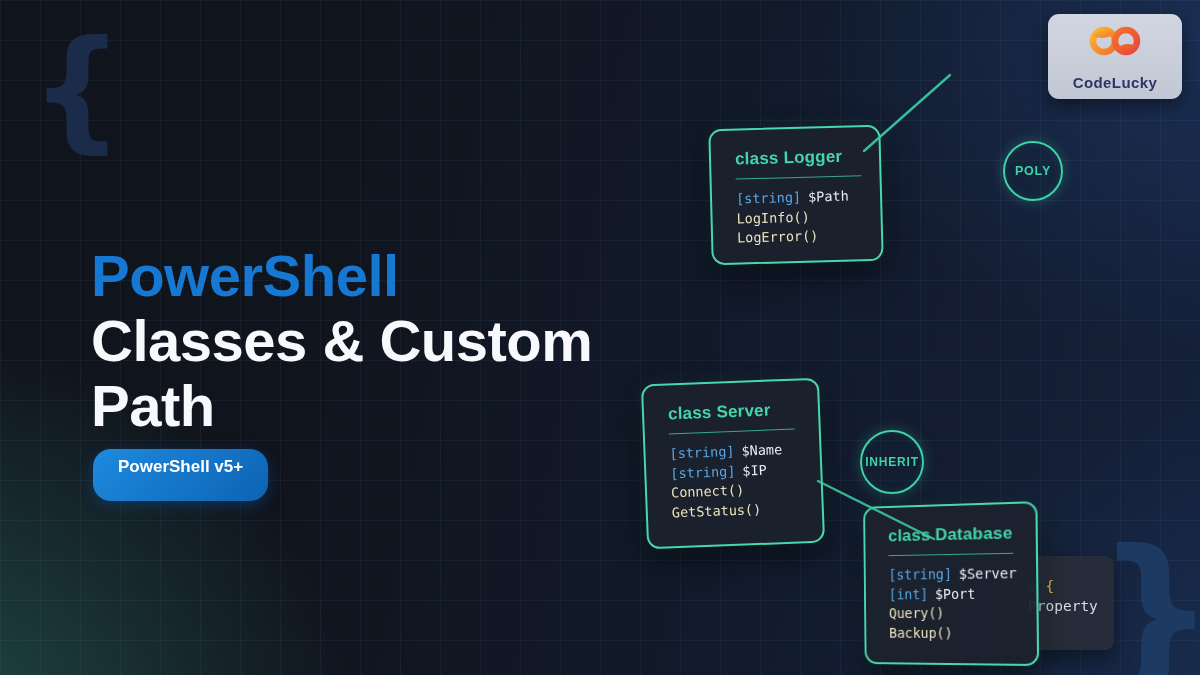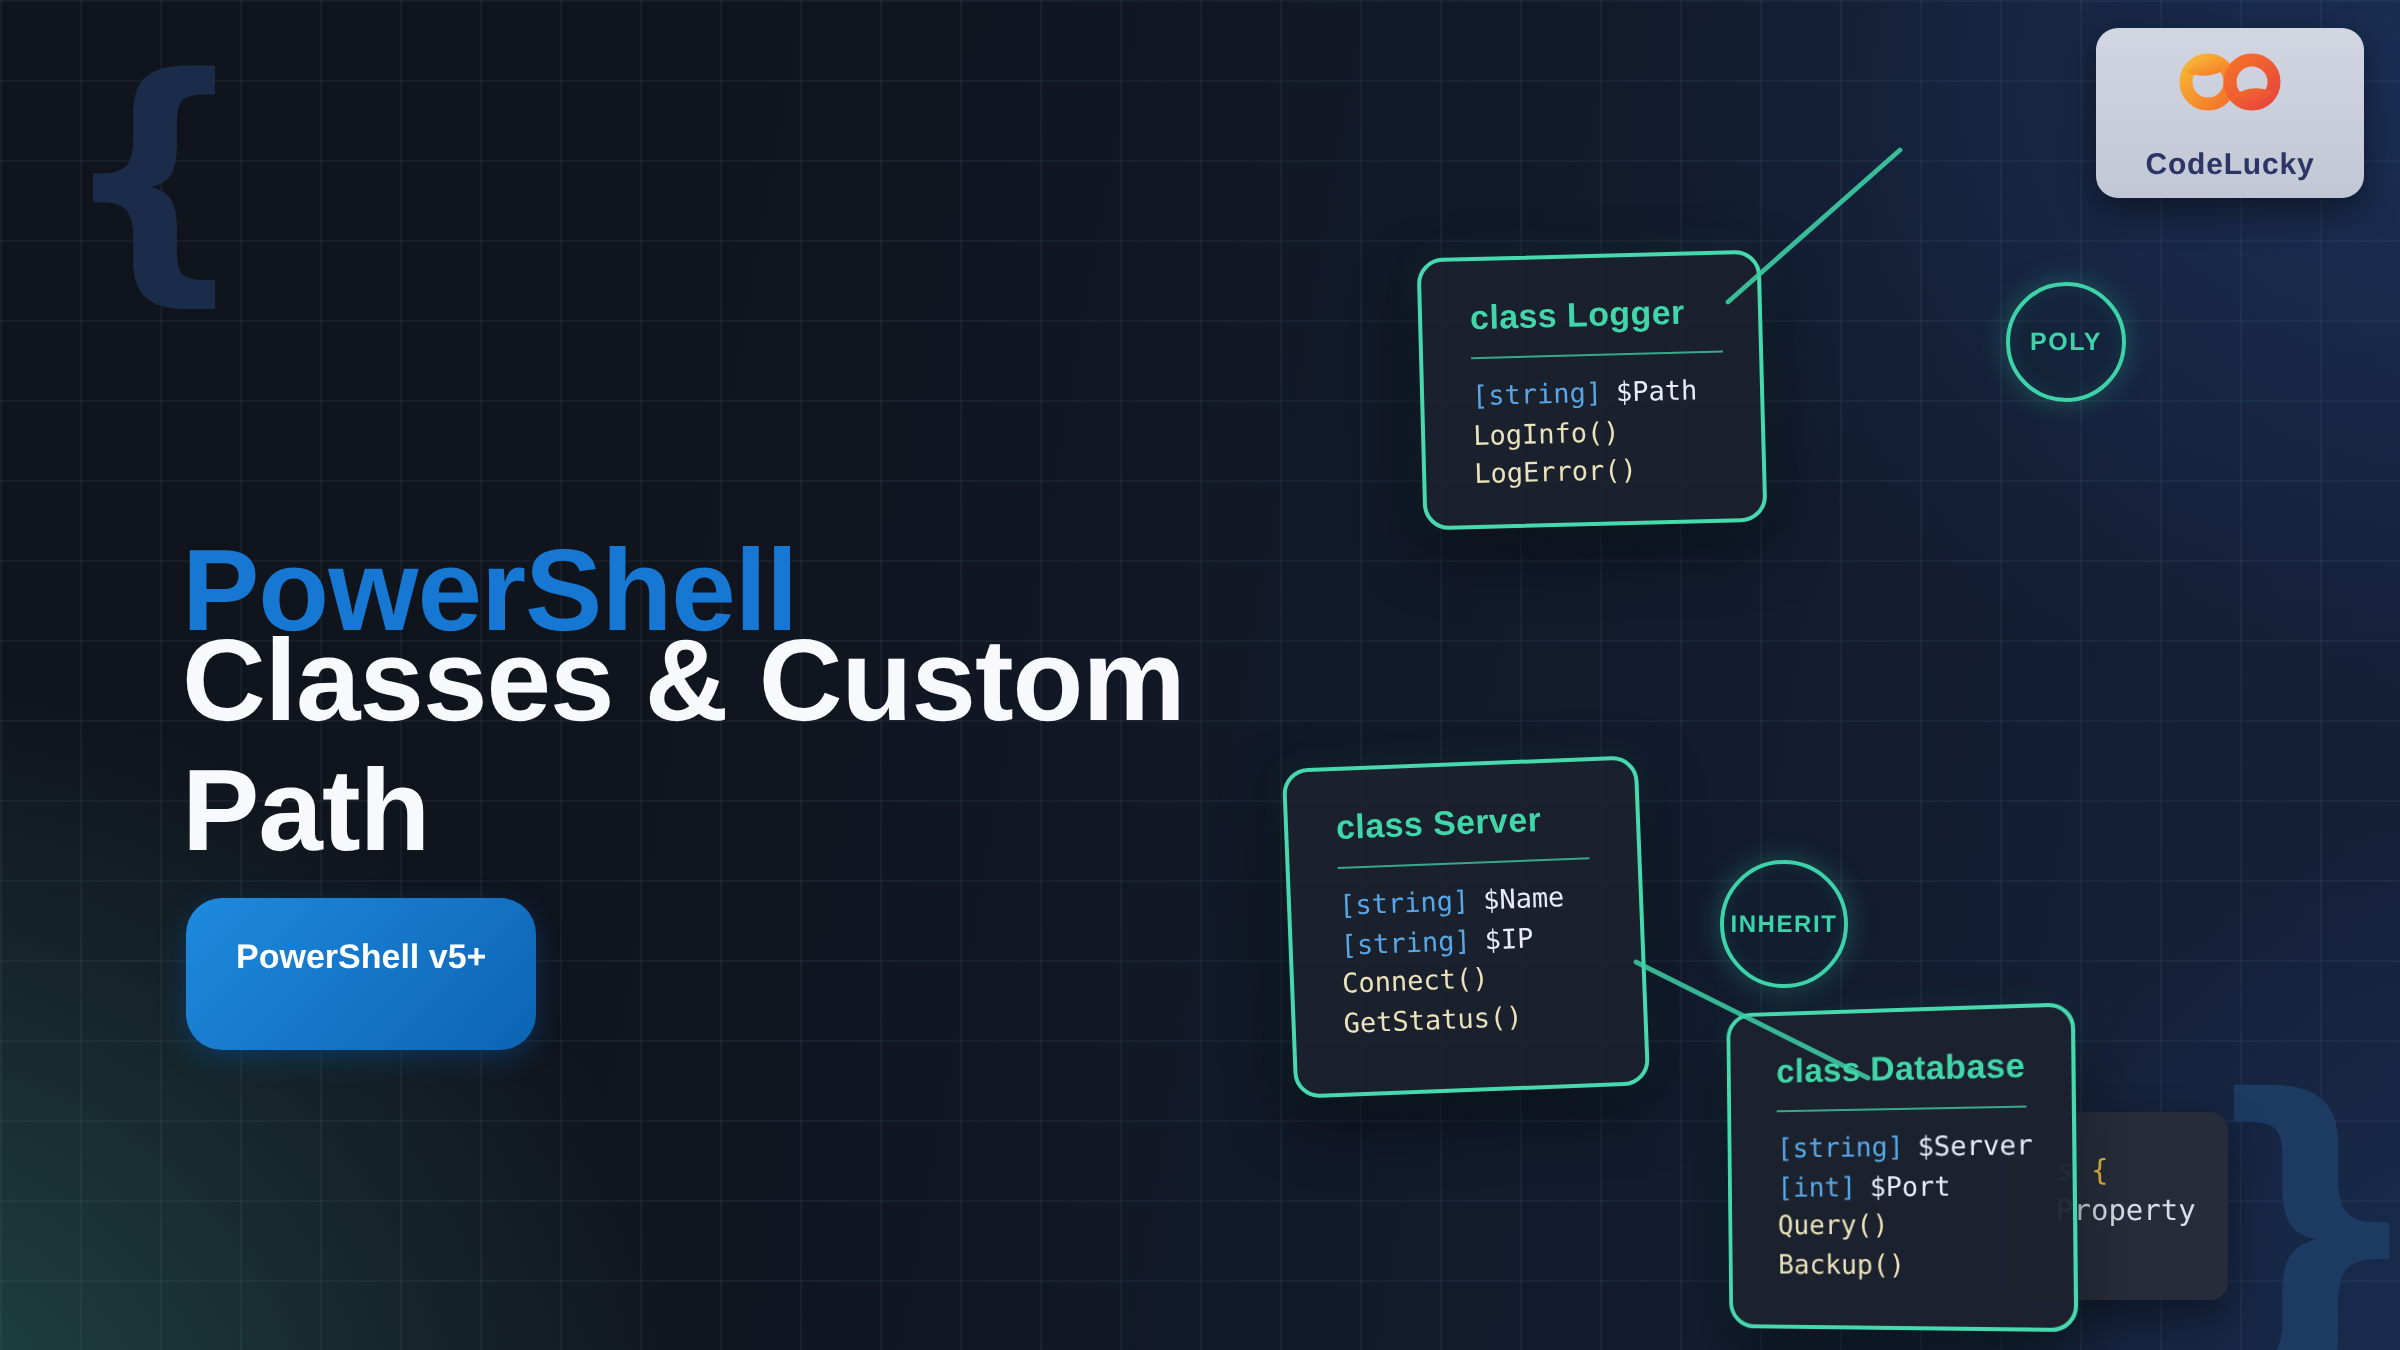--- a/index.html
+++ b/index.html
@@ -20,26 +20,26 @@
     background-size:40px 40px;
   }
   .brace{position:absolute;z-index:1;font-family:"DejaVu Sans",sans-serif;font-weight:700;line-height:1;user-select:none;}
   .brace-open{left:30px;top:22px;font-size:132px;color:#1b2c4a;}
   .brace-close{left:1096px;top:528px;font-size:168px;color:#1d3a63;}
 
   .connectors{position:absolute;left:0;top:0;z-index:6;pointer-events:none;}
 
   
   .kicker{position:absolute;left:93px;top:195px;z-index:5;font-size:27px;font-weight:700;letter-spacing:0.2px;color:#3ed2a4;}
-  .title-accent{position:absolute;left:91px;top:242px;z-index:5;font-size:58px;font-weight:700;letter-spacing:-0.5px;color:#1678d2;margin-top:20px;}
+  .title-accent{position:absolute;left:91px;top:242px;z-index:5;font-size:58px;font-weight:700;letter-spacing:-0.5px;color:#1678d2;}
   .title-l2{position:absolute;left:91px;top:307px;z-index:5;font-size:58px;font-weight:700;letter-spacing:-0.5px;color:#f7f9fc;}
   .title-l3{position:absolute;left:91px;top:372px;z-index:5;font-size:58px;font-weight:700;letter-spacing:-0.5px;color:#f7f9fc;}
   .badge{
     position:absolute;left:93px;top:449px;z-index:5;height:52px;line-height:35px;
-    padding:12px 25px;border-radius:18px;font-size:17px;font-weight:700;color:#ffffff;
+    padding:0 25px;border-radius:18px;font-size:17px;font-weight:700;color:#ffffff;
     background:linear-gradient(135deg,#1e8ade 0%,#0d63b4 100%);
     box-shadow:0 4px 14px rgba(10,80,150,0.45);
   }
 
   
   .class-card{
     position:absolute;z-index:3;border:2px solid #45d9ad;border-radius:13px;
     background:rgba(28,33,46,0.94);
     box-shadow:0 12px 30px rgba(0,0,0,0.5), 0 0 18px rgba(64,208,164,0.10);
     padding:19px 0 0 24px;box-sizing:border-box;

